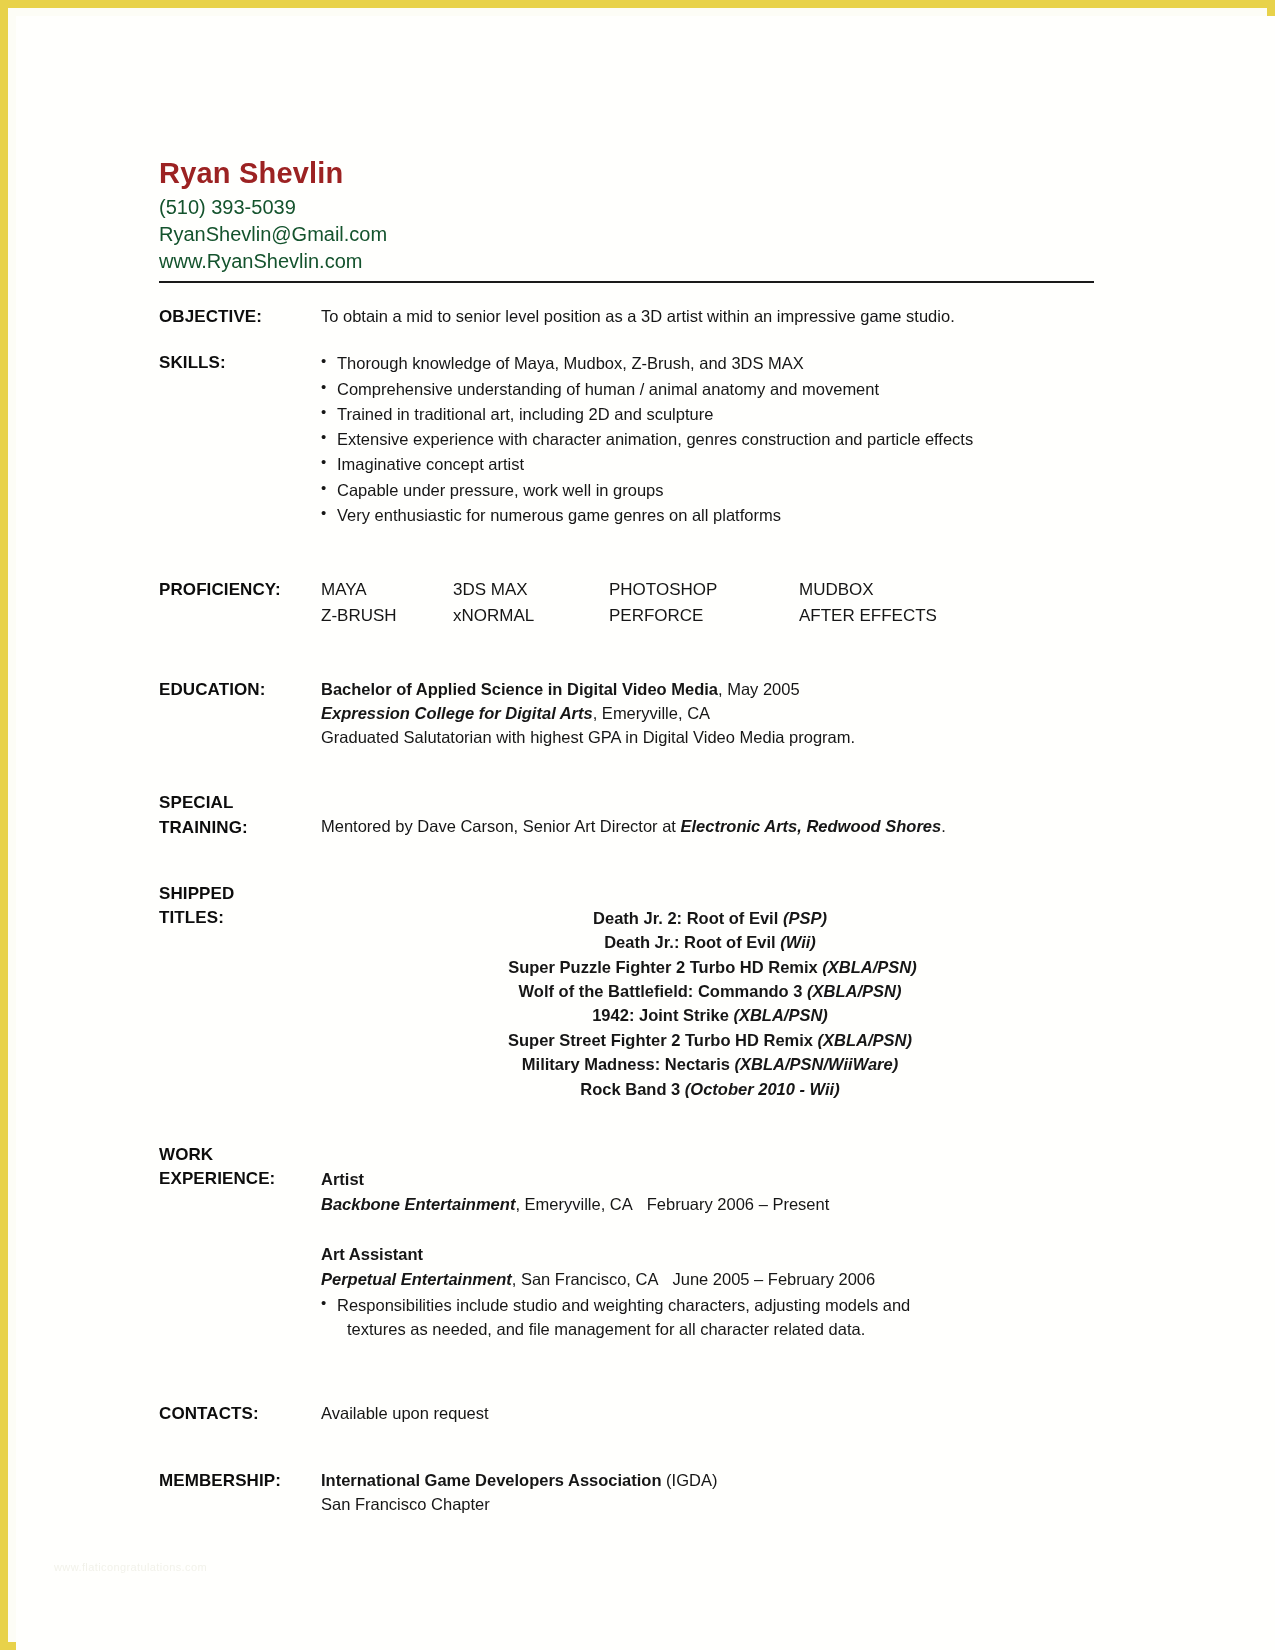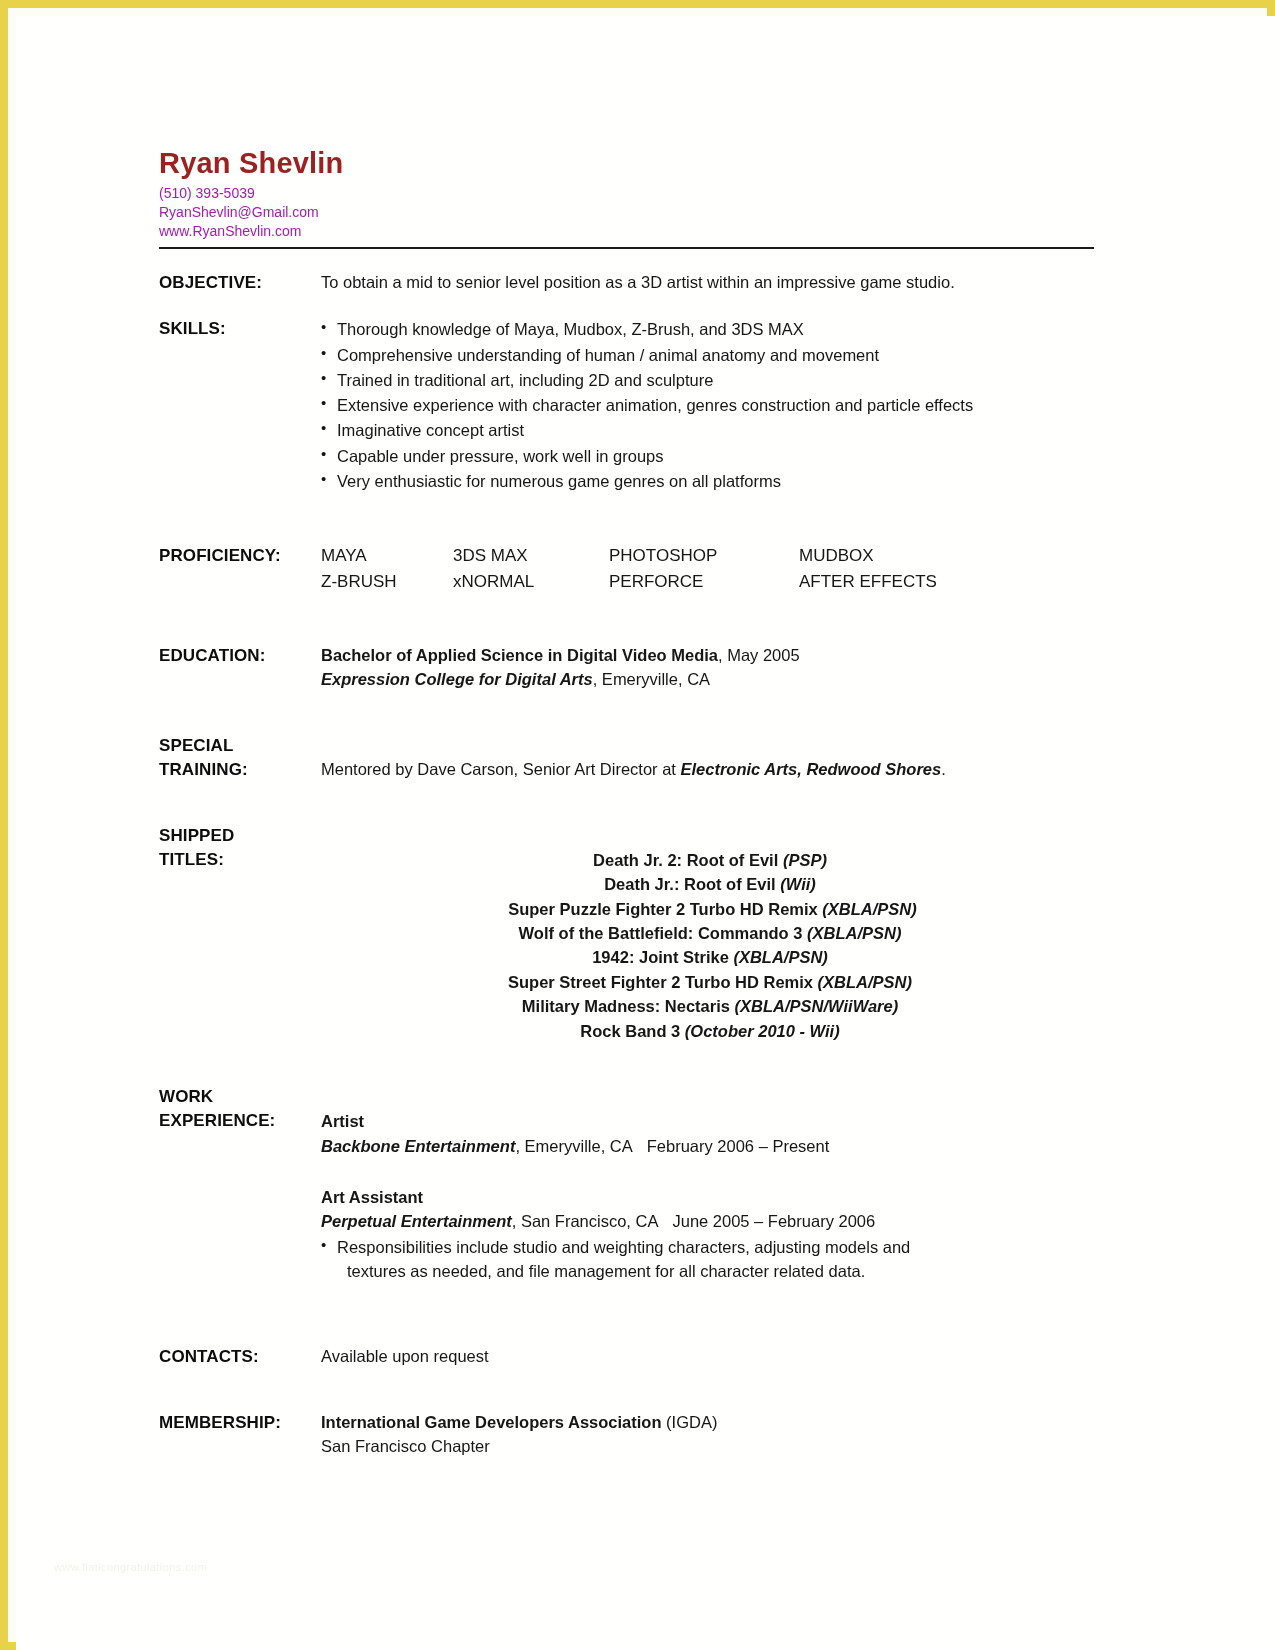--- a/index.html
+++ b/index.html
@@ -43,26 +43,26 @@
     color: #161616;
   }
 
   
   .name {
     font-size: 29px;
     font-weight: bold;
     color: #9c2222;
     letter-spacing: 0.2px;
     line-height: 1.05;
-    margin: 0 0 6px 0;
+    margin: 10px 0 6px 0;
   }
   .contact-line {
-    font-size: 14px;
+    font-size: 20px;
     line-height: 1.33;
-    color: #a21caf;
+    color: #14532d;
     white-space: nowrap;
   }
   .header-rule {
     margin-top: 7px;
     border-top: 2px solid #1a1a1a;
     width: 935px;
   }
 
   
   .row {
@@ -213,20 +213,21 @@
             <span>AFTER EFFECTS</span>
           </div>
         </div>
       </div>
 
       <div class="row gap-lg">
         <div class="label-col">EDUCATION:</div>
         <div class="body-col">
           <div class="line"><span class="b">Bachelor of Applied Science in Digital Video Media</span><span>, May 2005</span></div>
           <div class="line"><span class="bi">Expression College for Digital Arts</span><span>, Emeryville, CA</span></div>
+          <div class="line">Graduated Salutatorian with highest GPA in Digital Video Media program.</div>
         </div>
       </div>
 
       <div class="row gap-xl">
         <div class="label-col">
             <span class="l2">SPECIAL</span>
             <span class="l2">TRAINING:</span>
           </div>
         <div class="body-col" style="padding-top:24px;"><span>Mentored by Dave Carson, Senior Art Director at </span><span class="bi">Electronic Arts, Redwood Shores</span><span>.</span></div>
       </div>

